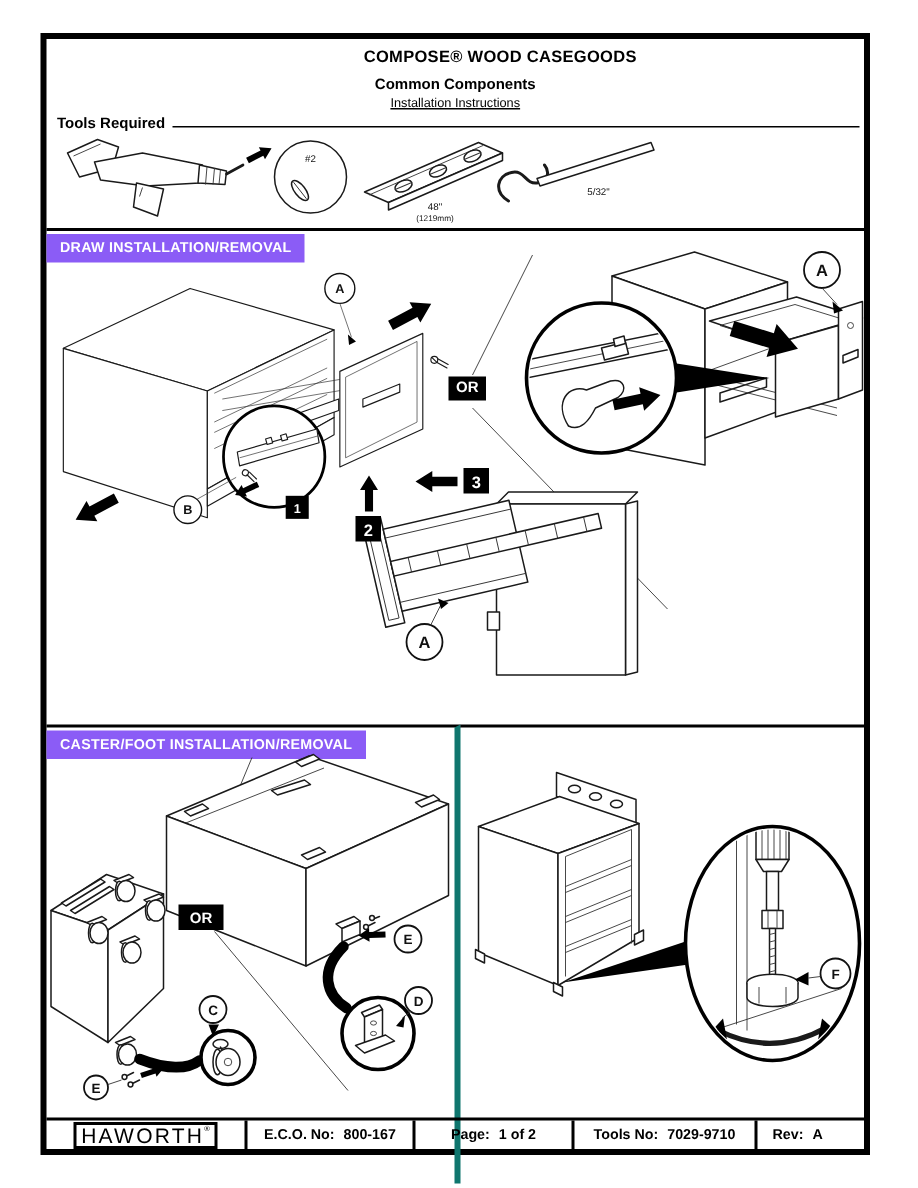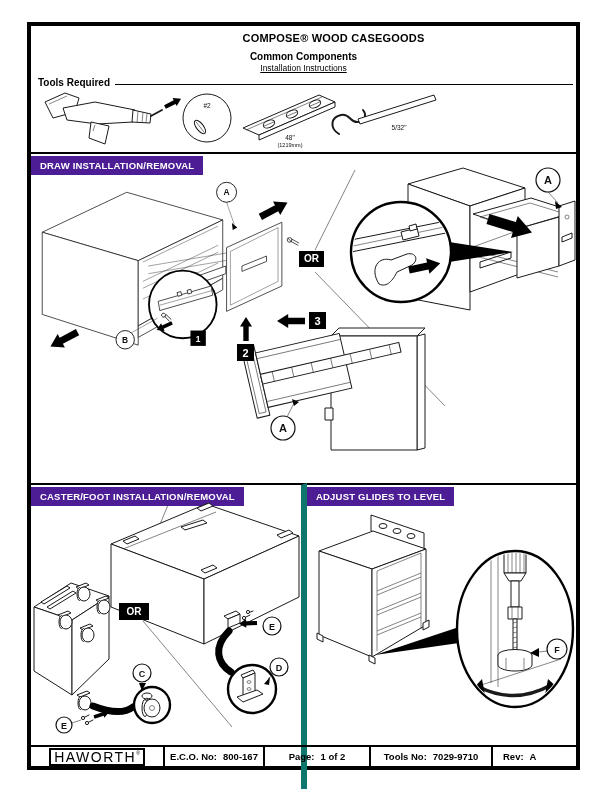--- a/index.html
+++ b/index.html
@@ -7,32 +7,32 @@
   .frame{position:absolute;left:27px;top:22px;width:553px;height:748px;border:4px solid #000;box-sizing:border-box;background:#fff;}
   .frame > *{position:absolute;}
   .hdr-title{left:0;top:6px;width:545px;text-align:center;font-weight:bold;font-size:11px;letter-spacing:.2px;padding-left:30px;}
   .hdr-sub{left:0;top:25px;width:545px;text-align:center;font-weight:bold;font-size:10px;}
   .hdr-doc{left:0;top:37px;width:545px;text-align:center;font-size:8.5px;text-decoration:underline;}
   .tools-label{left:7px;top:51px;font-weight:bold;font-size:10px;}
   .tools-rule{left:84px;right:3px;top:58px;border-top:1.2px solid #000;height:0;}
   .tools-art{left:6px;top:62px;width:430px;height:62px;}
   .sec{box-sizing:border-box;}
   .sec-draw{left:0;top:126px;width:545px;height:331px;border-top:2px solid #000;}
-  .sec-caster{left:0;top:457px;width:276px;height:306px;border-top:2px solid #000;border-right:6px solid #0f766e;}
+  .sec-caster{left:0;top:457px;width:276px;height:306px;border-top:2px solid #000;border-right:4px solid #0f766e;}
   .sec-glide{left:276px;top:457px;width:269px;height:262px;border-top:2px solid #000;}
   .sec > *{position:absolute;}
-  .sec-bar{left:0;top:2px;background:#4c1d95;color:#fff;font-weight:bold;font-size:9.5px;line-height:19px;padding:0 9px;white-space:nowrap;letter-spacing:.2px;text-align:right;}
+  .sec-bar{left:0;top:2px;background:#8b5cf6;color:#fff;font-weight:bold;font-size:9.5px;line-height:19px;padding:0 9px;white-space:nowrap;letter-spacing:.2px;text-align:right;}
   .or-badge{background:#000;color:#fff;font-weight:bold;font-size:10px;line-height:16px;padding:0 5px;}
   .art{position:absolute;}
   .cs-strip{left:0;top:707px;width:276px;height:12px;border-top:2px solid #000;border-right:2px solid #000;box-sizing:border-box;font-weight:bold;font-size:7.5px;line-height:10px;padding-left:4px;}
   .footer{left:0;top:719px;width:545px;height:21px;border-top:2.5px solid #000;box-sizing:border-box;display:flex;align-items:stretch;}
   .cell{display:flex;align-items:center;justify-content:center;font-weight:bold;font-size:9.5px;gap:6px;box-sizing:border-box;}
   .cell + .cell{border-left:2.5px solid #000;}
   .c-logo{width:132px;}
-  .c-eco{width:100px;}
+  .c-eco{width:112px;}
   .c-page{width:106px;}
   .c-part{width:122px;}
   .c-rev{flex:1;justify-content:flex-start;padding-left:10px;text-align:center;}
   .logo-box{border:2px solid #000;padding:0 3px;font-size:14px;font-weight:400;letter-spacing:1.5px;line-height:14px;display:flex;align-items:flex-start;}
   .logo-box .reg{font-size:5px;line-height:6px;letter-spacing:0;}
   
   svg{overflow:visible;}
   .ln{fill:none;stroke:#1a1a1a;stroke-width:1;stroke-linejoin:round;stroke-linecap:round;}
   .thin{fill:none;stroke:#333;stroke-width:.6;stroke-linejoin:round;}
   .fw{fill:#fff;stroke:#1a1a1a;stroke-width:1;stroke-linejoin:round;}
@@ -307,21 +307,20 @@
           <circle class="fw" cx="52" cy="219" r="1.6"></circle>
             <circle class="fw" cx="56" cy="224" r="1.6"></circle>
         </g>
         <use href="#arr" transform="translate(63,218) rotate(-18) scale(0.4)"></use>
         <rect class="sq" x="88" y="104" width="30" height="17"></rect>
         <text class="ort" x="103" y="116">OR</text>
       </svg>
     </div>
 
     <div class="sec sec-glide">
-      <div class="sec-bar">ADJUST GLIDES TO LEVEL</div>
       <svg class="art" style="left:4px;top:22px;width:265px;height:236px;" viewBox="0 0 265 236">
         <path class="fw" d="M60,8 L113,26 L113,42 L60,24 Z"></path>
         <ellipse class="fw" cx="72" cy="19" rx="4" ry="2.5"></ellipse>
         <ellipse class="fw" cx="86" cy="24" rx="4" ry="2.5"></ellipse>
         <ellipse class="fw" cx="100" cy="29" rx="4" ry="2.5"></ellipse>
         <path class="fw" d="M8,44 L62,24 L115,42 L61,62 Z"></path>
         <path class="fw" d="M8,44 L8,128 L61,150 L61,62 Z"></path>
         <path class="fw" d="M61,62 L115,42 L115,118 L61,150 Z"></path>
         <path class="thin" d="M66,64 L110,46 M66,64 L66,144 M110,46 L110,122"></path>
         <path class="thin" d="M66,84 L110,66 M66,88 L110,70 M66,104 L110,86 M66,108 L110,90 M66,124 L110,106 M66,128 L110,110"></path>

